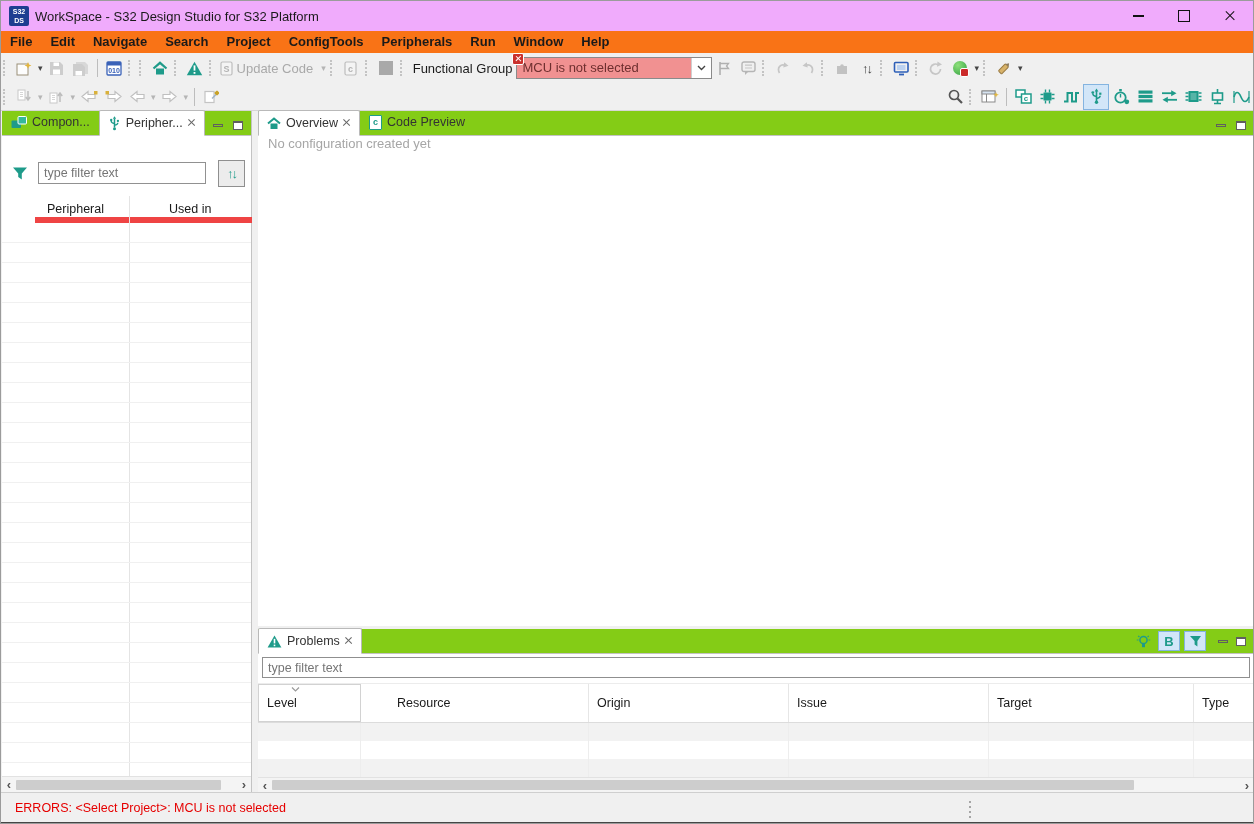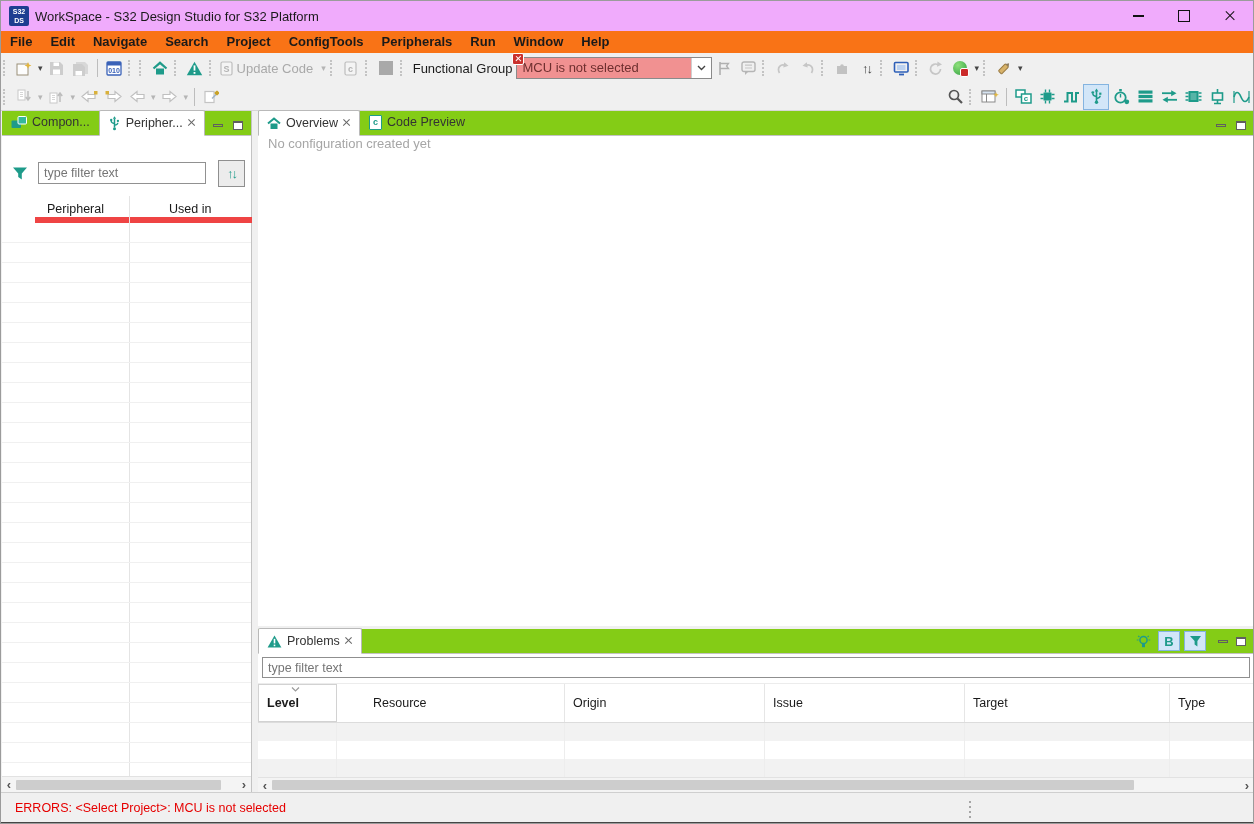--- a/index.html
+++ b/index.html
@@ -68,21 +68,21 @@
   
   .empty-msg{position:absolute;left:10px;top:25px;color:#a6a6a6;font-size:13px;}
   .tab-doc-icon{width:11px;height:13px;border:1.5px solid #1e9b8a;background:#fff;display:flex;align-items:center;justify-content:center;font-size:9px;font-weight:bold;color:#1e9b8a;border-radius:1px;}
   
   .pb-toolbar{margin-left:auto;display:flex;align-items:center;gap:4px;padding-right:8px;margin-bottom:2px;}
   .toggle-btn{width:22px;height:20px;display:flex;align-items:center;justify-content:center;box-sizing:border-box;}
   .toggle-btn.b-label{color:#1e9b8a;font-weight:bold;font-size:13px;}
   .pb-filter{position:absolute;left:4px;top:28px;width:988px;height:21px;border:1px solid #8f8f8f;box-sizing:border-box;font-family:"Liberation Sans",sans-serif;font-size:12.5px;padding:0 5px;color:#444;}
   .pb-header{position:absolute;left:0;top:54px;width:100%;height:40px;display:flex;border-bottom:1px solid #dcdcdc;border-top:1px solid #ececec;box-sizing:border-box;font-size:12.5px;}
   .pcell{box-sizing:border-box;border-right:1px solid #e6e6e6;padding:0 8px;display:flex;align-items:center;position:relative;}
-  .pc0{width:79px;font-weight:bold;} .pc1{width:200px;margin-left:28px;} .pc2{width:200px;} .pc3{width:200px;} .pc4{width:205px;} .pc5{flex:1;border-right:none;}
+  .pc0{width:103px;} .pc1{width:200px;margin-left:28px;} .pc2{width:200px;} .pc3{width:200px;} .pc4{width:205px;} .pc5{flex:1;border-right:none;}
   .pb-header .pc0{border:1px solid #d2d2d2;}
   .sort-chev{position:absolute;left:32px;top:2px;}
   #pb-rows{position:absolute;left:0;top:94px;width:100%;height:54px;}
   .prow{display:flex;height:18px;}
   .prow .pcell{border-right:1px solid #ededed;}
   .pb-scroll{position:absolute;left:0;top:148px;width:100%;height:15px;background:#f4f4f4;border-top:1px solid #e2e2e2;display:flex;align-items:center;box-sizing:border-box;}
   
   #statusbar{left:0;top:791px;width:100%;height:30px;background:#f0f0f0;border-top:1px solid #cfcfcf;display:flex;align-items:center;box-sizing:border-box;}
   .status-error{color:#e60000;font-size:12.5px;padding-left:14px;}
   .grip-dots{position:absolute;left:968px;top:8px;width:2px;height:2px;background:#a5a5a5;box-shadow:0 5px #a5a5a5,0 10px #a5a5a5,0 15px #a5a5a5;}

